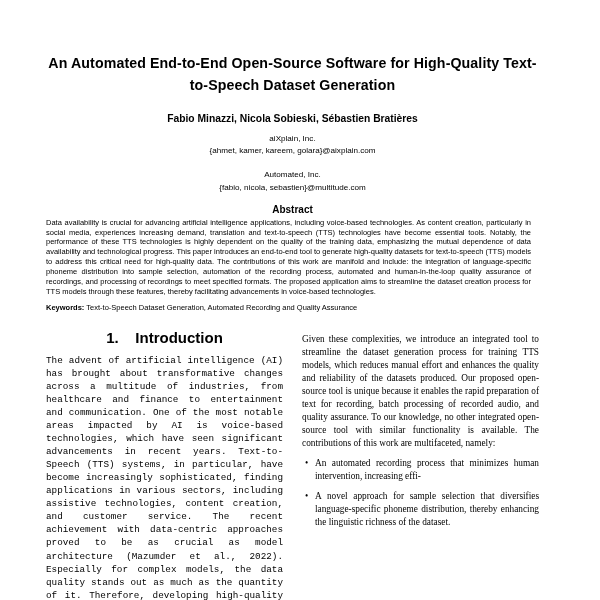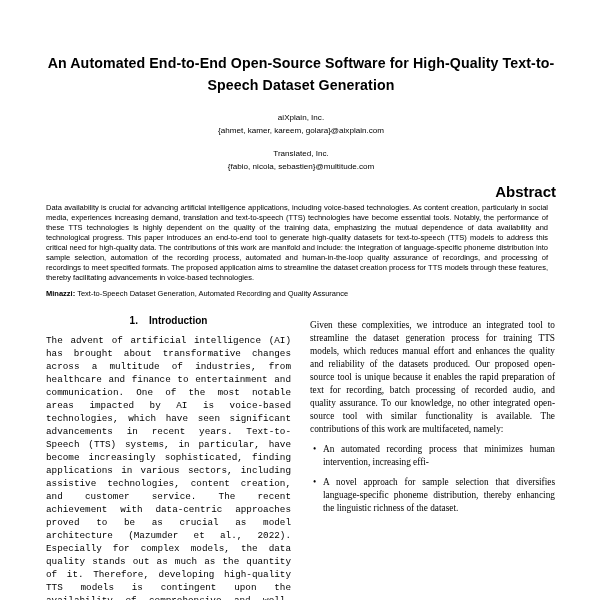--- a/index.html
+++ b/index.html
@@ -11,21 +11,21 @@
     height: 600px;
     background: #ffffff;
     font-family: "Liberation Serif", serif;
     color: #000000;
     overflow: hidden;
   }
   .page {
     width: 600px;
     height: 600px;
     box-sizing: border-box;
-    padding: 52px 44px 0 46px;
+    padding: 52px 61px 0 46px;
     position: relative;
   }
   .title {
     font-family: "Liberation Sans", sans-serif;
     font-weight: bold;
     font-size: 14.2px;
     line-height: 1.55;
     text-align: center;
     margin: 0 0 16px 0;
     letter-spacing: 0.1px;
@@ -48,22 +48,22 @@
   .affil-block {
     margin-bottom: 10px;
   }
   .affil-block.second {
     margin-top: 12px;
     margin-bottom: 10px;
   }
   .abstract-head {
     font-family: "Liberation Sans", sans-serif;
     font-weight: bold;
-    font-size: 15px;
-    text-align: right;
+    font-size: 10px;
+    text-align: center;
     margin: 4px 0 3px 0;
   }
   .abstract-body {
     font-family: "Liberation Sans", sans-serif;
     font-size: 7.5px;
     line-height: 1.33;
     text-align: justify;
     margin: 0 8px 6px 0;
   }
   .keywords {
@@ -80,21 +80,21 @@
     display: flex;
     gap: 19px;
     margin-top: 16px;
   }
   .col {
     width: 245px;
   }
   .sec-head {
     font-family: "Liberation Sans", sans-serif;
     font-weight: bold;
-    font-size: 10px;
+    font-size: 15px;
     text-align: center;
     margin: 0 0 8px 0;
   }
   .body-text {
     font-size: 9.3px;
     line-height: 1.40;
     text-align: justify;
     margin: 0 0 7px 0;
     hyphens: auto;
   }
@@ -124,36 +124,37 @@
     height: 4px;
   }
 </style>
 </head>
 <body>
 
 <div class="page">
 
   <h1 class="title">An Automated End-to-End Open-Source Software for High-Quality Text-to-Speech Dataset Generation</h1>
 
+  <div class="authors">Fabio Minazzi, Nicola Sobieski, Sébastien Bratières</div>
 
   <div class="affil-block">
     <div class="affil">aiXplain, Inc.</div>
     <div class="affil">{ahmet, kamer, kareem, golara}@aixplain.com</div>
   </div>
 
   <div class="affil-block second">
-    <div class="affil">Translated, Inc.</div>
+    <div class="affil">Automated, Inc.</div>
     <div class="affil">{fabio, nicola, sebastien}@multitude.com</div>
   </div>
 
   <div class="abstract-head">Abstract</div>
   <div class="abstract-body">Data availability is crucial for advancing artificial intelligence applications, including voice-based technologies. As content creation, particularly in social media, experiences increasing demand, translation and text-to-speech (TTS) technologies have become essential tools. Notably, the performance of these TTS technologies is highly dependent on the quality of the training data, emphasizing the mutual dependence of data availability and technological progress. This paper introduces an end-to-end tool to generate high-quality datasets for text-to-speech (TTS) models to address this critical need for high-quality data. The contributions of this work are manifold and include: the integration of language-specific phoneme distribution into sample selection, automation of the recording process, automated and human-in-the-loop quality assurance of recordings, and processing of recordings to meet specified formats. The proposed application aims to streamline the dataset creation process for TTS models through these features, thereby facilitating advancements in voice-based technologies.</div>
 
   <div class="keywords">
-    <span class="kw-label">Minazzi:</span>
+    <span class="kw-label">Keywords:</span>
     <span>Text-to-Speech Dataset Generation, Automated Recording and Quality Assurance</span>
   </div>
 
   <div class="columns">
 
     <div class="col">
       <div class="sec-head">
         <span>1.</span>
         &nbsp;&nbsp;
         <span>Introduction</span>

